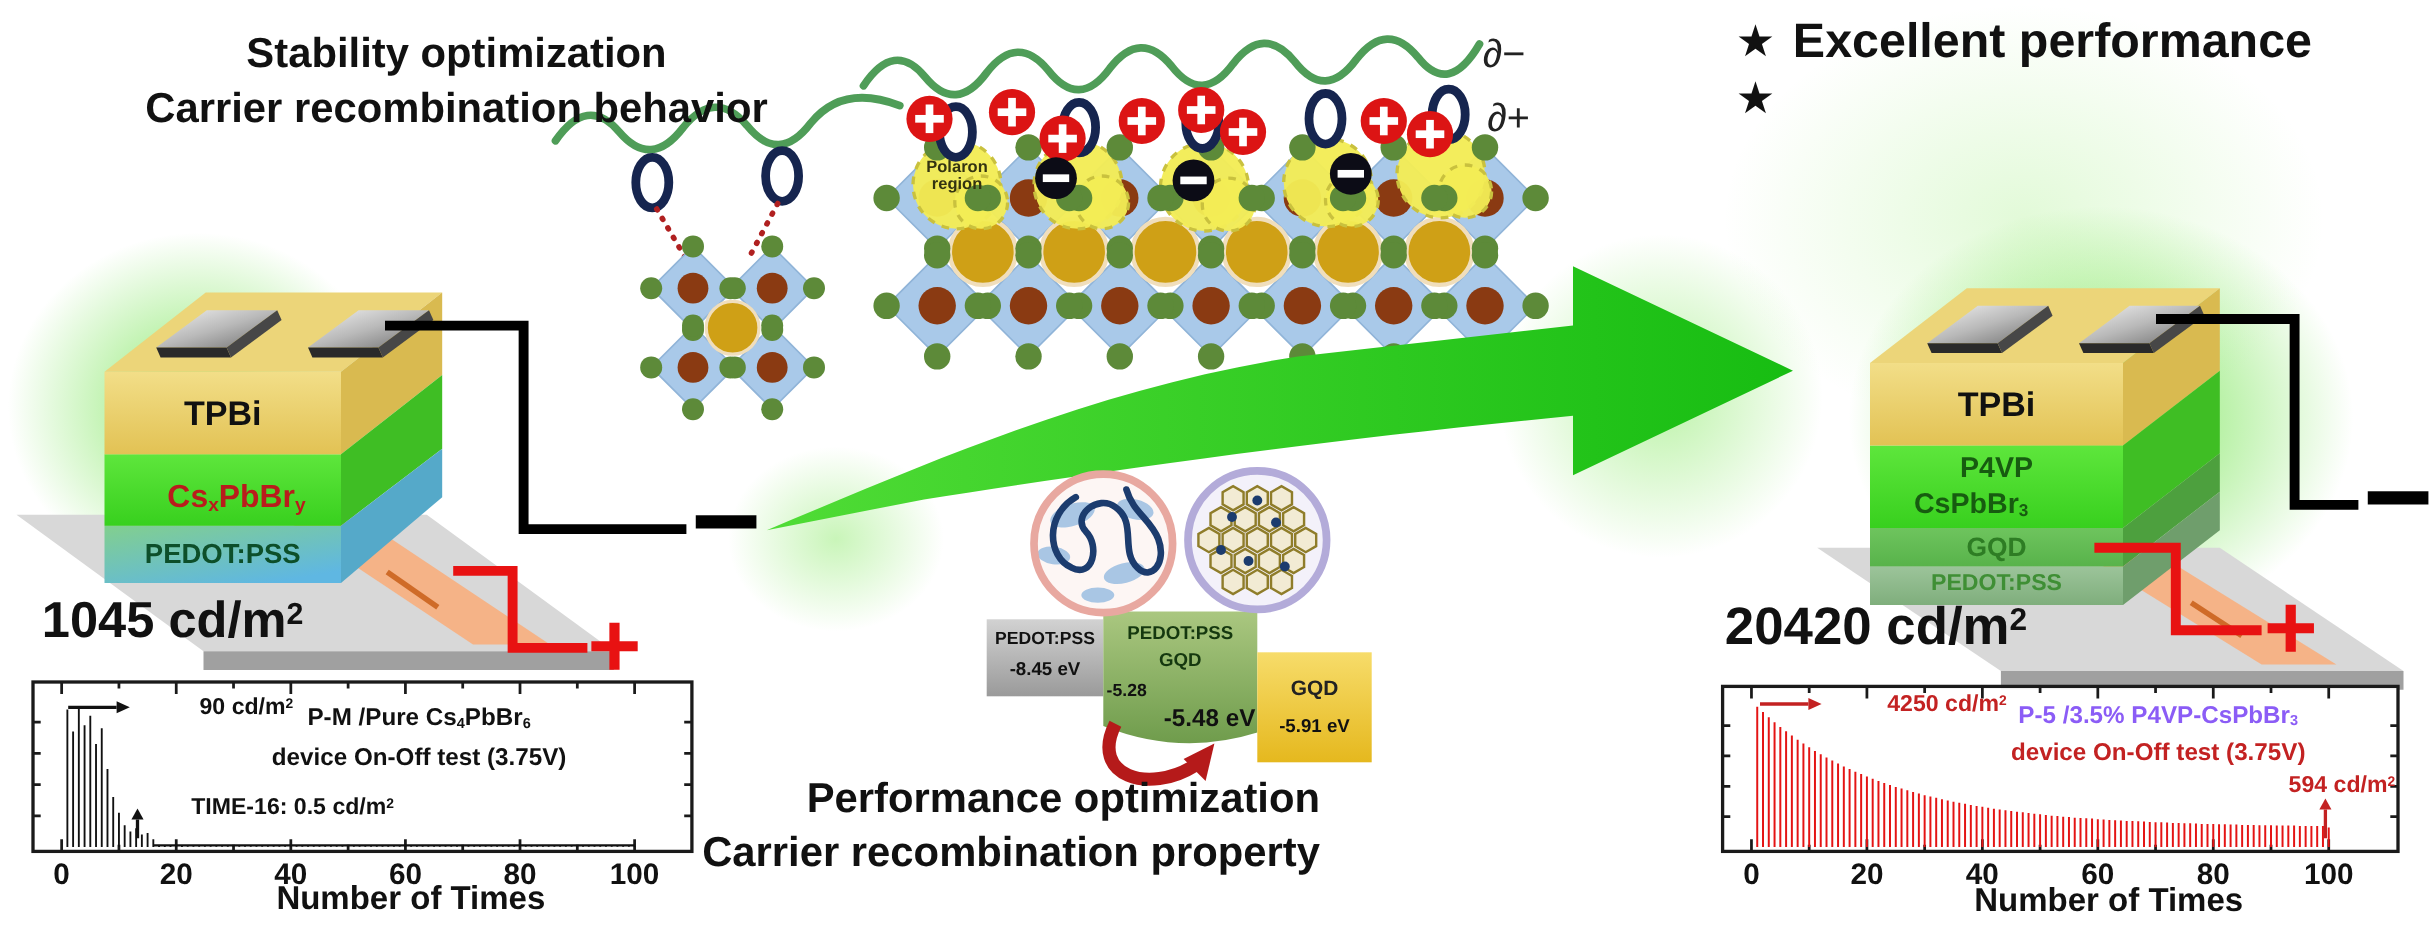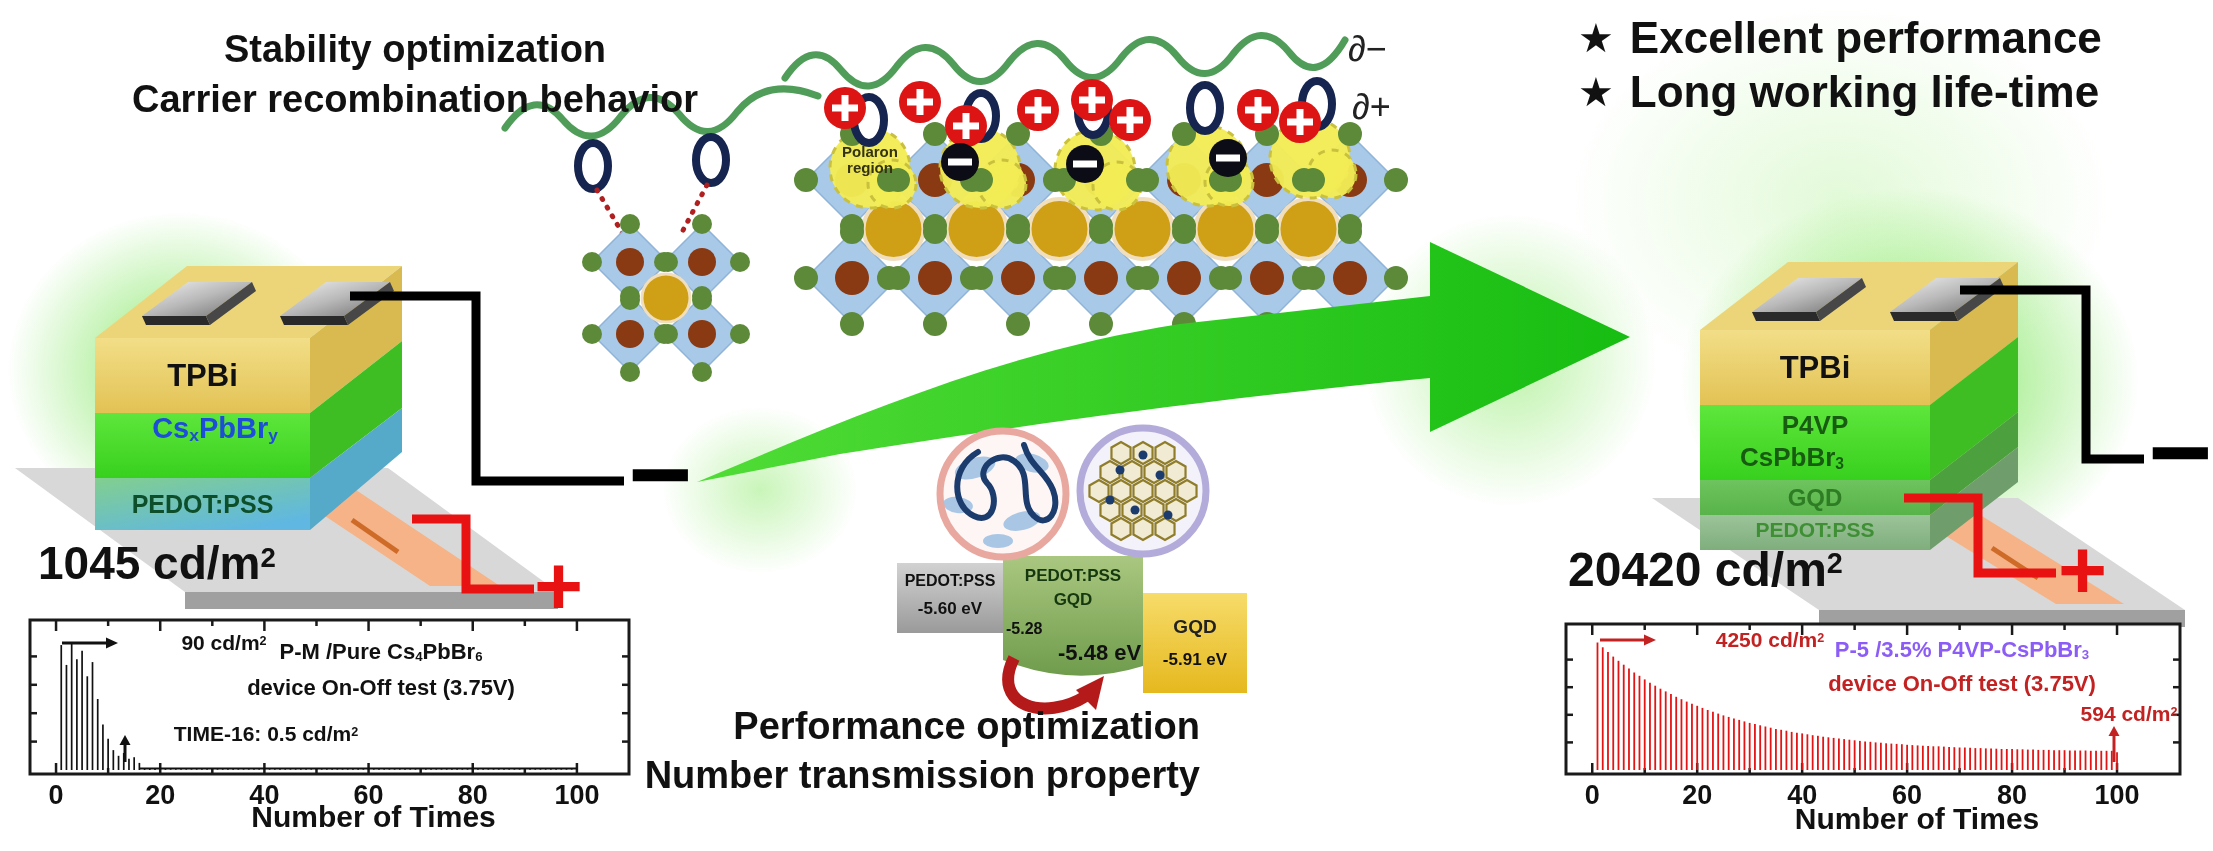--- a/index.html
+++ b/index.html
@@ -395,54 +395,53 @@
     <div>Carrier recombination behavior</div>
   </div>
 
   <div class="txt" style="left:1578px;top:16px;font-size:44px;line-height:1.0;">
     <div class="hl-row">
       <span style="font-size:40px;">★</span>
       <span>Excellent performance</span>
     </div>
     <div class="hl-row" style="margin-top:10px;">
       <span style="font-size:40px;">★</span>
-      <span>Long working life-time</span>
     </div>
   </div>
 
   <div class="txt ctr" style="left:580px;top:702px;width:620px;font-size:38px;line-height:1.3;text-align:right;">
     <div>Performance optimization</div>
-    <div>Number transmission property</div>
+    <div>Carrier recombination property</div>
   </div>
 
   <div class="txt ctr" style="left:820px;top:144px;width:100px;font-size:15px;line-height:1.05;color:#333311;">
     <div>Polaron</div>
     <div>region</div>
   </div>
   <div class="txt" style="left:1348px;top:28px;font-size:36px;font-weight:normal;color:#222;">∂−</div>
   <div class="txt" style="left:1352px;top:86px;font-size:36px;font-weight:normal;color:#222;">∂+</div>
 
   <div class="txt ctr" style="left:95px;top:358px;width:215px;font-size:31px;color:#111;">TPBi</div>
-  <div class="txt ctr" style="left:95px;top:412px;width:240px;font-size:29px;color:#1d4ed8;">Cs<sub>x</sub>PbBr<sub>y</sub></div>
+  <div class="txt ctr" style="left:95px;top:436px;width:240px;font-size:29px;color:#b91c1c;">Cs<sub>x</sub>PbBr<sub>y</sub></div>
   <div class="txt ctr" style="left:95px;top:490px;width:215px;font-size:25px;color:#0d4f2a;">PEDOT:PSS</div>
   <div class="txt" style="left:38px;top:536px;font-size:46px;color:#111;">1045 cd/m<sup>2</sup></div>
   <div class="txt" style="left:628px;top:419px;font-size:110px;line-height:1;color:#000;">−</div>
   <div class="txt" style="left:534px;top:544px;font-size:84px;line-height:1;color:#e81212;">+</div>
 
   <div class="txt ctr" style="left:1700px;top:350px;width:230px;font-size:31px;color:#111;">TPBi</div>
   <div class="txt ctr" style="left:1700px;top:410px;width:230px;font-size:26px;color:#175c10;">P4VP</div>
   <div class="txt ctr" style="left:1700px;top:442px;width:184px;font-size:26px;color:#175c10;">CsPbBr<sub>3</sub></div>
   <div class="txt ctr" style="left:1700px;top:484px;width:230px;font-size:24px;color:#2e7d24;">GQD</div>
   <div class="txt ctr" style="left:1700px;top:518px;width:230px;font-size:21px;color:#3f8f35;">PEDOT:PSS</div>
   <div class="txt" style="left:1568px;top:542px;font-size:48px;color:#111;">20420 cd/m<sup>2</sup></div>
   <div class="txt" style="left:2148px;top:397px;font-size:110px;line-height:1;color:#000;">−</div>
   <div class="txt" style="left:2058px;top:528px;font-size:84px;line-height:1;color:#e81212;">+</div>
 
   <div class="txt ctr" style="left:897px;top:572px;width:106px;font-size:16px;color:#111;">PEDOT:PSS</div>
-  <div class="txt ctr" style="left:897px;top:599px;width:106px;font-size:17px;color:#111;">-5.60 eV</div>
+  <div class="txt ctr" style="left:897px;top:599px;width:106px;font-size:17px;color:#111;">-8.45 eV</div>
   <div class="txt ctr" style="left:1003px;top:566px;width:140px;font-size:17px;color:#15380f;">PEDOT:PSS</div>
   <div class="txt ctr" style="left:1003px;top:590px;width:140px;font-size:17px;color:#15380f;">GQD</div>
   <div class="txt" style="left:1006px;top:620px;font-size:16px;color:#111;">-5.28</div>
   <div class="txt" style="left:1058px;top:640px;font-size:22px;color:#111;">-5.48 eV</div>
   <div class="txt ctr" style="left:1143px;top:616px;width:104px;font-size:19px;color:#222;">GQD</div>
   <div class="txt ctr" style="left:1143px;top:650px;width:104px;font-size:17px;color:#111;">-5.91 eV</div>
 
   <svg id="chart-left-svg" width="615" height="196" viewBox="0 0 615 196" style="left:22px;top:612px;">
       <rect x="8" y="8" width="599" height="154" fill="#ffffff" fill-opacity="0.92" stroke="#1a1a1a" stroke-width="3"></rect>
       <g stroke="#1a1a1a" stroke-width="2.5">

